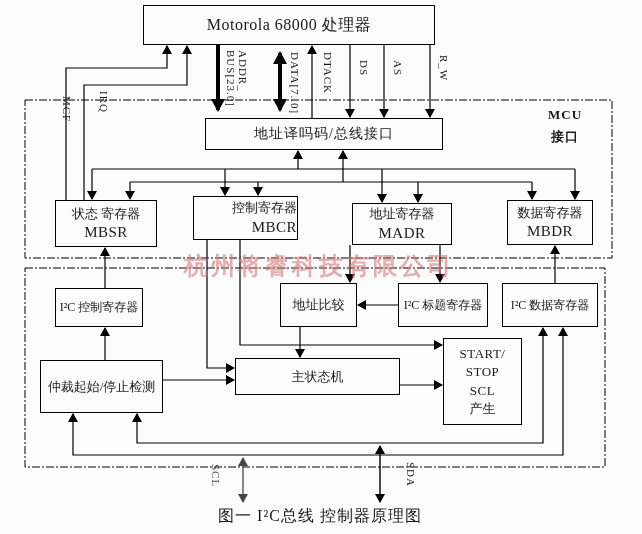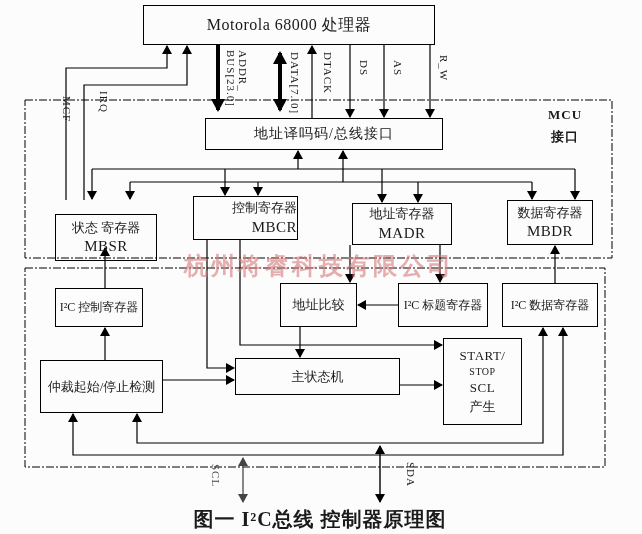--- a/index.html
+++ b/index.html
@@ -20,21 +20,21 @@
     font-size:11px;letter-spacing:1px;white-space:pre;line-height:1.15;
   }
   .mcu{
     position:absolute;z-index:3;font-size:13px;text-align:center;line-height:22px;letter-spacing:1px;font-weight:bold;
   }
   .watermark{
     position:absolute;z-index:4;font-size:24px;font-weight:bold;letter-spacing:3px;
     color:rgba(214,125,125,0.62);white-space:nowrap;
   }
   .caption{
-    position:absolute;z-index:3;font-size:20px;font-weight:bold;text-align:center;letter-spacing:1px;
+    position:absolute;z-index:3;font-size:16px;font-weight:normal;text-align:center;letter-spacing:1px;
   }
 </style>
 </head>
 <body>
 
 <div id="canvas">
 
   <svg class="wires" width="642" height="534" viewBox="0 0 642 534">
     <defs>
       <marker id="arr" markerUnits="userSpaceOnUse" markerWidth="10" markerHeight="10" refX="8" refY="5" orient="auto-start-reverse">
@@ -126,21 +126,21 @@
 
   <div class="box" style="left:205px;top:118px;width:238px;height:32px;">
     <span class="cn" style="font-size:14px;letter-spacing:1px;">地址译吗码/总线接口</span>
   </div>
 
   <div class="mcu" style="left:535px;top:104px;width:60px;">
     <div>MCU</div>
     <div>接口</div>
   </div>
 
-  <div class="box" style="left:55px;top:200px;width:102px;height:47px;margin-top:14px;">
+  <div class="box" style="left:55px;top:200px;width:102px;height:47px;">
     <span class="cn">状态 寄存器</span>
     <span class="lat">MBSR</span>
   </div>
   <div class="box" style="left:193px;top:196px;width:105px;height:44px;align-items:flex-end;">
     <span class="cn">控制寄存器</span>
     <span class="lat">MBCR</span>
   </div>
   <div class="box" style="left:352px;top:203px;width:100px;height:42px;">
     <span class="cn">地址寄存器</span>
     <span class="lat">MADR</span>
@@ -166,21 +166,21 @@
   </div>
 
   <div class="box" style="left:40px;top:360px;width:123px;height:53px;">
     <span class="cn">仲裁起始/停止检测</span>
   </div>
   <div class="box" style="left:235px;top:358px;width:165px;height:37px;">
     <span class="cn">主状态机</span>
   </div>
   <div class="box" style="left:443px;top:338px;width:79px;height:87px;line-height:1.4;">
     <span class="lat" style="font-size:13px;">START/</span>
-    <span class="lat" style="font-size:10px;">STOP</span>
+    <span class="lat" style="font-size:13px;">STOP</span>
     <span class="lat" style="font-size:13px;">SCL</span>
     <span class="cn">产生</span>
   </div>
 
   <div class="vlabel" style="left:209px;top:464px;color:#444;">SCL</div>
   <div class="vlabel" style="left:404px;top:462px;">SDA</div>
 
   <div class="caption" style="left:120px;top:506px;width:400px;">图一 I²C总线 控制器原理图</div>
 
 </div>

